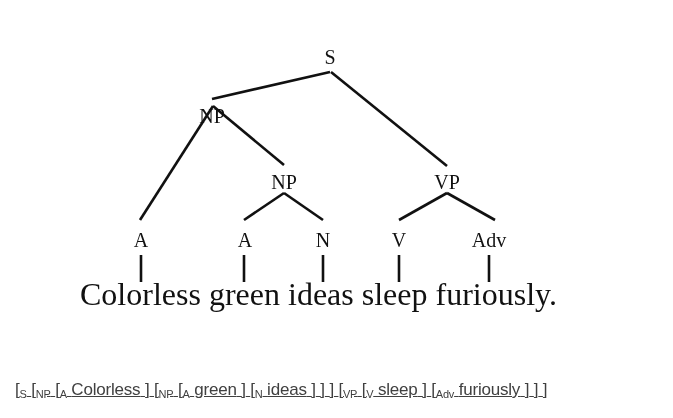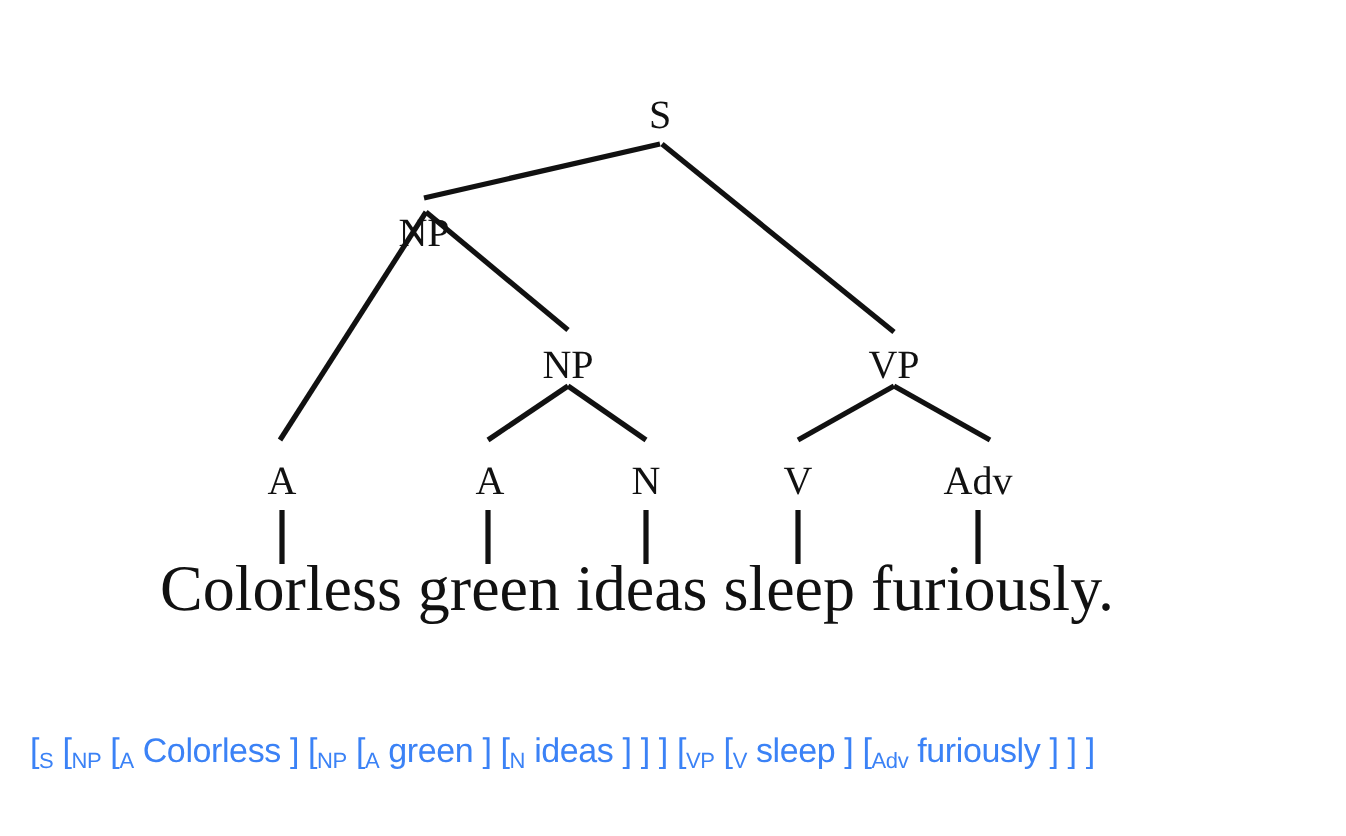--- a/index.html
+++ b/index.html
@@ -2,23 +2,24 @@
 <html><head>
 <meta charset="utf-8">
 <style>
   html, body { margin:0; padding:0; background:#ffffff; }
   body { width:673px; height:418px; position:relative; overflow:hidden; }
   #tree { position:absolute; left:0; top:0; width:673px; height:330px; }
   .node { font-family:"Liberation Serif","DejaVu Serif",serif; font-size:20px; fill:#111; }
   .edge { stroke:#111; stroke-width:2.6; stroke-linecap:butt; }
   .sentence { font-family:"Liberation Serif","DejaVu Serif",serif; font-size:32.5px; fill:#111; }
   .bracket {
-    position:absolute; left:15px; top:366px; white-space:nowrap;
-    font-family:"Liberation Sans","DejaVu Sans",sans-serif; font-size:17px; color:#3b82f6;
+    position:absolute; left:15px; top:380px; white-space:nowrap;
+    font-family:"Liberation Sans","DejaVu Sans",sans-serif; font-size:17px; color:#404040;
     letter-spacing:-0.2px;
+    text-decoration:underline;
   }
   .bracket sub { font-size:11px; vertical-align:-3px; line-height:0; }
 </style>
 </head>
 <body>
 
 <svg id="tree" viewBox="0 0 673 330" xmlns="http://www.w3.org/2000/svg">
 
   <line class="edge" x1="330" y1="72" x2="212" y2="99"></line>
   <line class="edge" x1="331" y1="72" x2="447" y2="166"></line>

